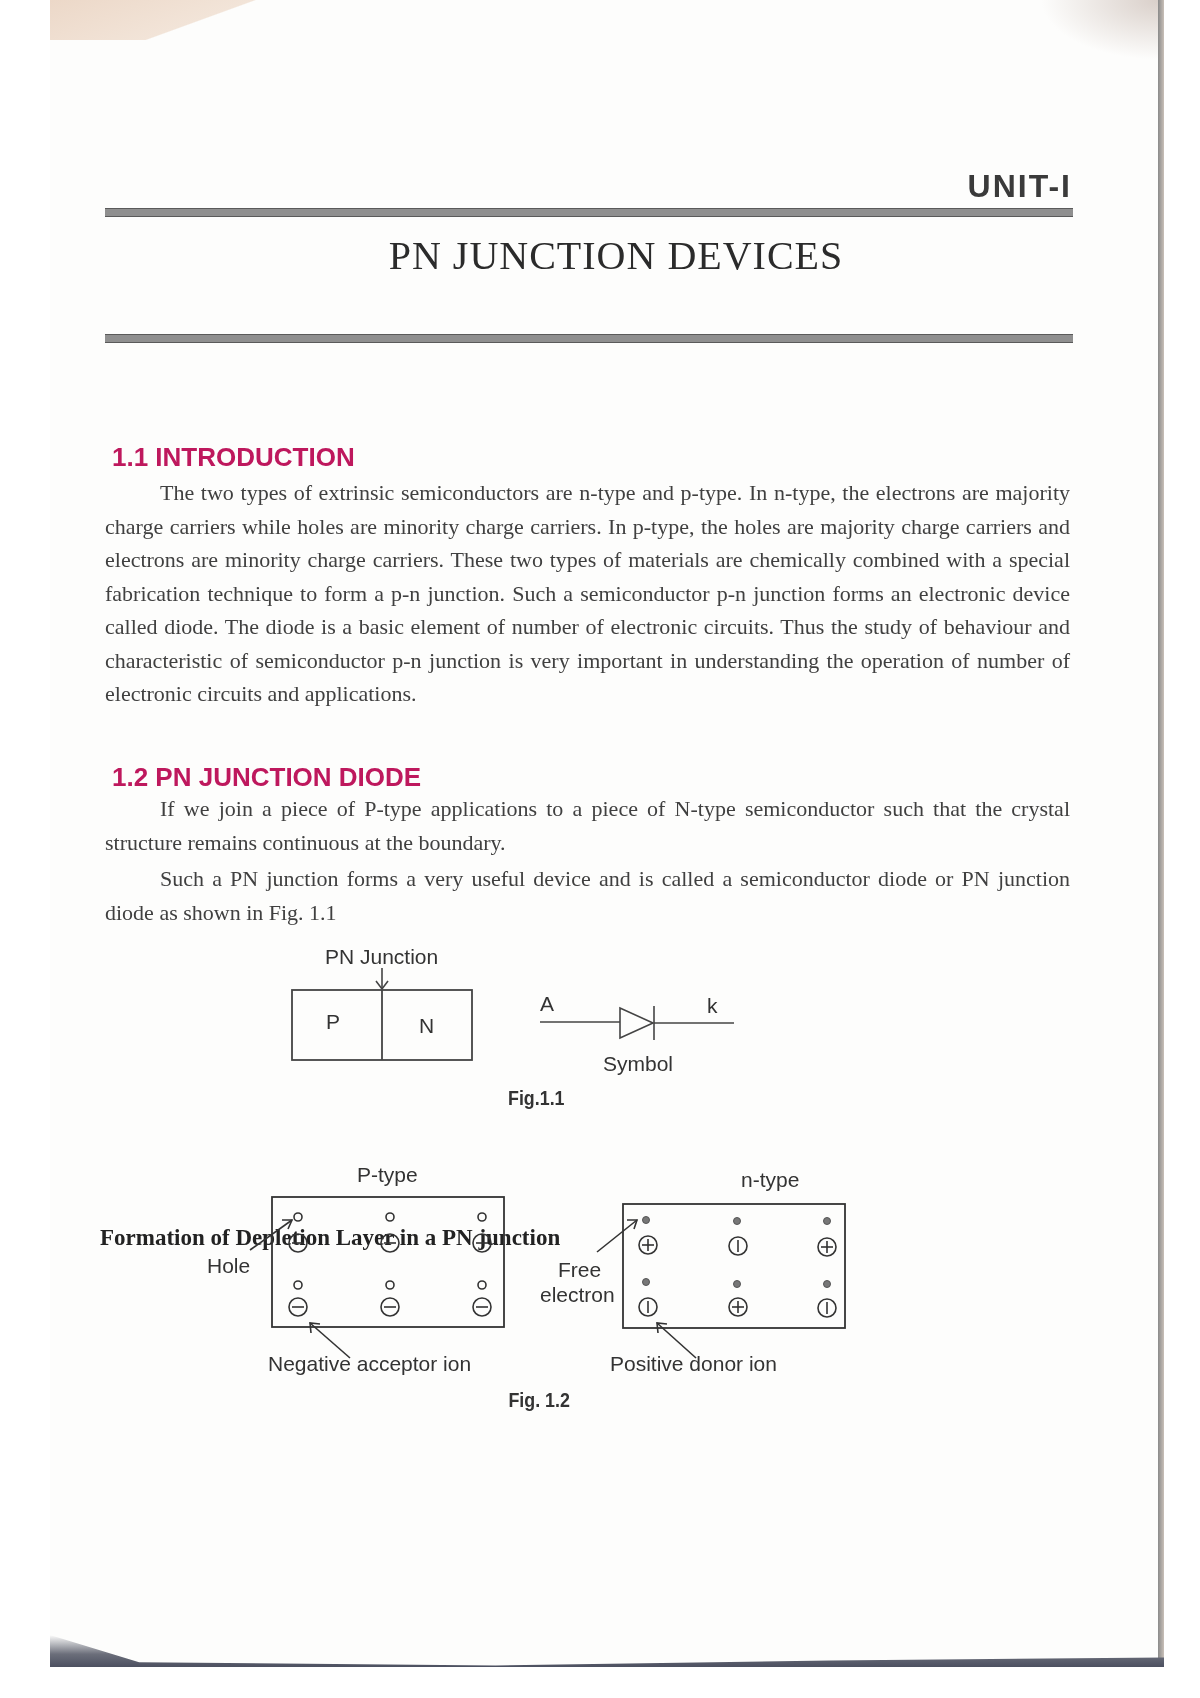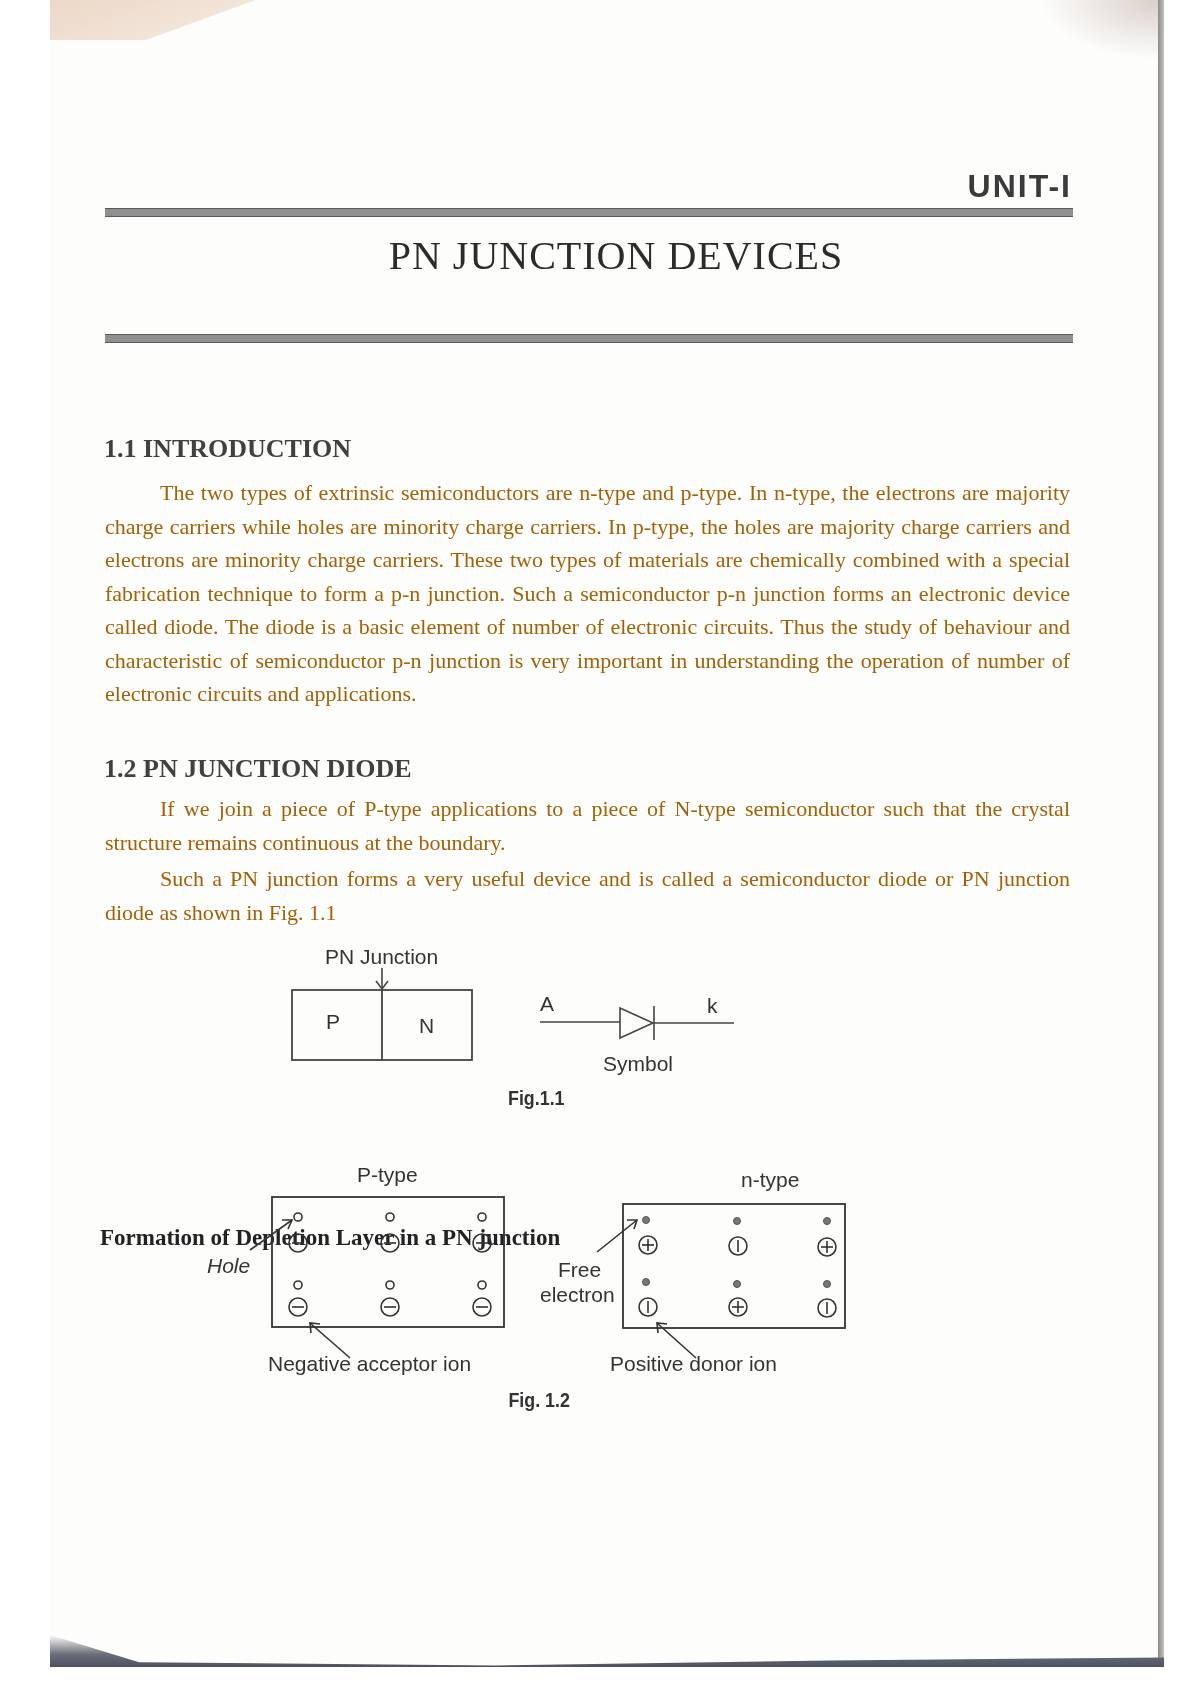--- a/index.html
+++ b/index.html
@@ -7,22 +7,22 @@
   .paper{position:absolute;left:50px;top:0;width:1110px;height:1665px;background:#fdfdfc;}
   .corner-tl{position:absolute;left:50px;top:0;width:230px;height:40px;background:linear-gradient(160deg,#ecd8c8 0%,#f2e4d8 60%,rgba(255,255,255,0) 61%);}
   .edge-right{position:absolute;left:1158px;top:0;width:6px;height:1665px;background:linear-gradient(90deg,#8a8a8a,#c9c0b8);}
   .corner-tr{position:absolute;left:1040px;top:0;width:120px;height:60px;background:radial-gradient(ellipse at 100% 0%,#d9cfc9 0%,rgba(255,255,255,0) 70%);}
   .bottom-band{position:absolute;left:50px;top:1635px;width:1114px;height:32px;background:linear-gradient(180deg,rgba(255,255,255,0) 0%,#6b6e7a 60%,#4c5060 100%);clip-path:polygon(0 0,8% 85%,40% 95%,70% 80%,100% 70%,100% 100%,0 100%);}
   .unit{position:absolute;right:128px;top:140px;font-family:"Liberation Sans",sans-serif;font-weight:bold;font-size:32px;letter-spacing:2px;color:#3a3a3a;margin-top:28px;}
   .rule{position:absolute;left:105px;width:968px;height:7px;background:#8f8f8f;border-top:1px solid #5a5a5a;border-bottom:1px solid #5a5a5a;}
   .rule.top{top:208px;transform:skewY(0deg);}
   .rule.bottom{top:334px;}
   .title{position:absolute;left:16px;width:1200px;top:232px;text-align:center;font-size:40px;letter-spacing:1px;color:#2b2b2b;font-family:"Liberation Serif",serif;}
-  h2{position:absolute;margin:4px;font-family:Liberation Serif, serif;font-weight:bold;font-size:26px;color:#404040;}
-  .p{position:absolute;left:105px;width:965px;font-size:22px;line-height:33.5px;text-align:justify;margin:0;color:#a16207;font-family:"Liberation Serif",serif;}
+  h2{position:absolute;margin:12px;font-family:Liberation Sans, sans-serif;font-weight:bold;font-size:26px;color:#be185d;}
+  .p{position:absolute;left:105px;width:965px;font-size:22px;line-height:33.5px;text-align:justify;margin:0;color:#404040;font-family:"Liberation Serif",serif;}
   .indent{text-indent:55px;}
   .lbl{position:absolute;font-family:"Liberation Sans",sans-serif;font-size:21px;color:#333;white-space:nowrap;}
   .figcap{position:absolute;font-family:"Liberation Sans",sans-serif;font-weight:bold;font-size:21px;color:#333;transform:scaleX(.85);}
   .subhead{position:absolute;left:100px;top:1225px;font-family:"Liberation Serif",serif;font-weight:bold;font-size:23px;color:#222;}
   svg{position:absolute;overflow:visible;}
 </style>
 </head>
 <body>
 
 <div class="paper"></div>
@@ -89,21 +89,21 @@
       <line x1="206" y1="48" x2="218" y2="48"></line>
     <line x1="22" y1="112" x2="34" y2="112"></line>
       <line x1="114" y1="112" x2="126" y2="112"></line>
       <line x1="206" y1="112" x2="218" y2="112"></line>
   </g>
 </svg>
 <svg style="left:248px;top:1210px;" width="50" height="50">
   <line x1="2" y1="40" x2="44" y2="10" stroke="#333" stroke-width="1.6"></line>
   <polyline points="34,10 44,10 40,19" fill="none" stroke="#333" stroke-width="1.6"></polyline>
 </svg>
-<div class="lbl" style="left:207px;top:1254px;font-style:italic;">Hole</div>
+<div class="lbl" style="left:207px;top:1254px;">Hole</div>
 <svg style="left:305px;top:1318px;" width="50" height="50">
   <line x1="45" y1="40" x2="5" y2="5" stroke="#333" stroke-width="1.6"></line>
   <polyline points="6,15 5,5 15,6" fill="none" stroke="#333" stroke-width="1.6"></polyline>
 </svg>
 <div class="lbl" style="left:268px;top:1352px;">Negative acceptor ion</div>
 
 <div class="lbl" style="left:741px;top:1168px;">n-type</div>
 <svg style="left:621px;top:1202px;" width="240" height="130">
   <rect x="2" y="2" width="222" height="124" fill="none" stroke="#333" stroke-width="1.8"></rect>
   <g fill="#777" stroke="#555" stroke-width="1">

